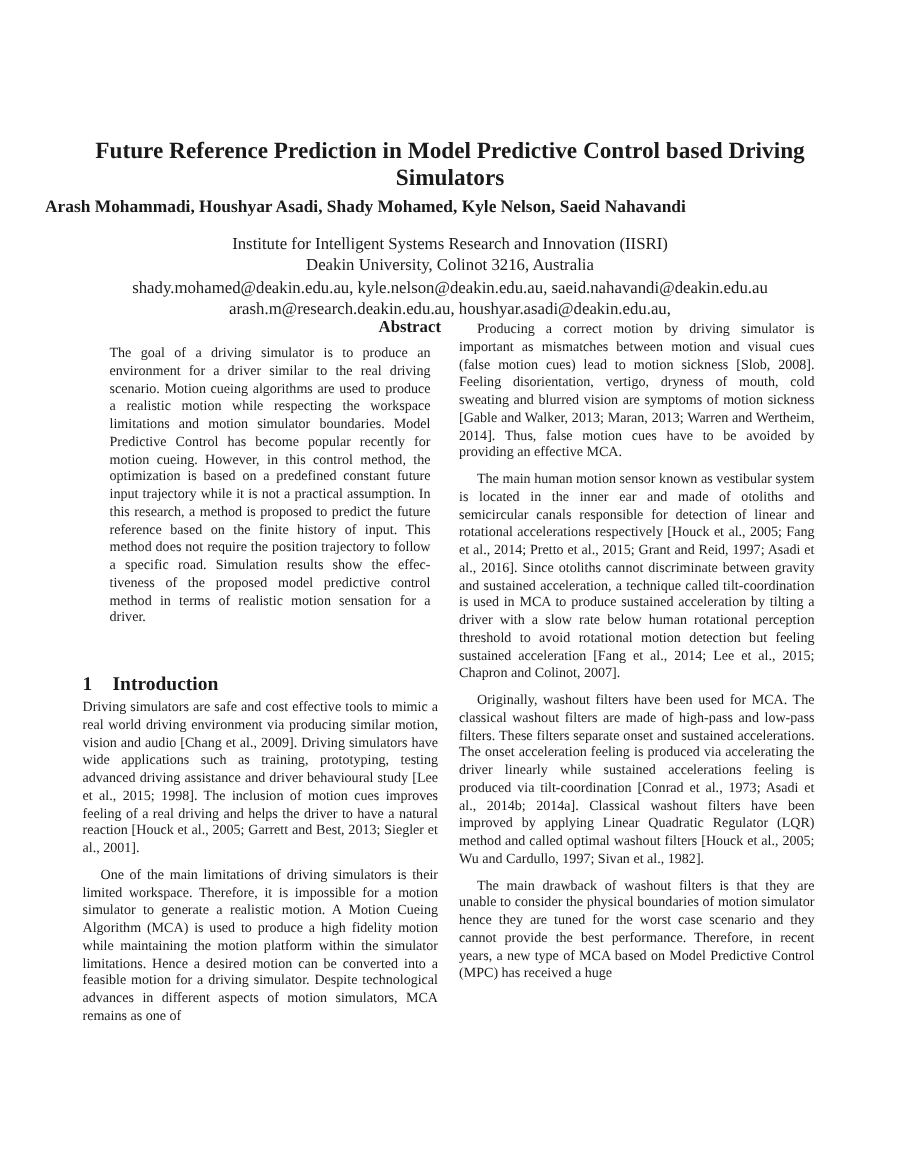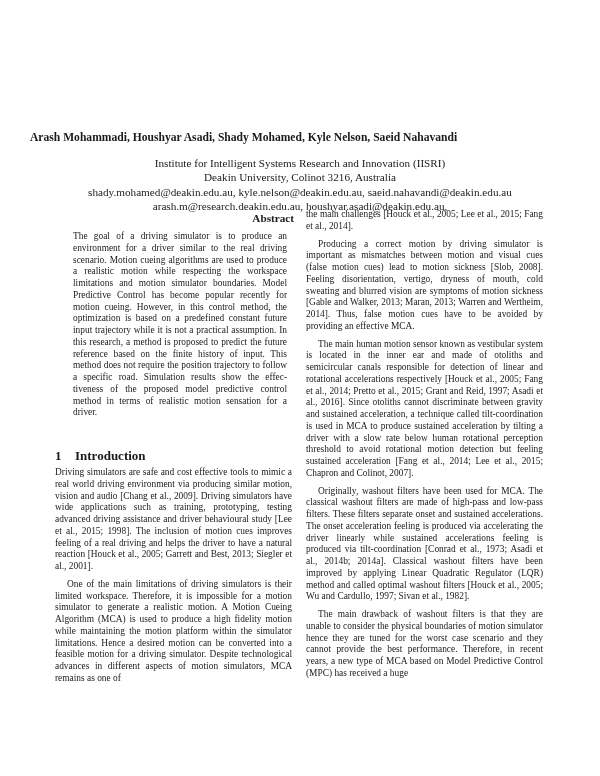--- a/index.html
+++ b/index.html
@@ -23,20 +23,21 @@
   .indent { text-indent: 12px; }
   .gap { margin-top: 6px !important; }
   .sec-head { position: absolute; left: 55px; top: 449px; font-weight: bold; font-size: 13px; line-height: 14px; }
   .sec-head .num { display: inline-block; width: 20px; }
 </style>
 </head>
 <body>
 
 <div class="page">
 
+  <div class="title">Future Reference Prediction in Model Predictive Control based Driving Simulators</div>
   <div class="authors">Arash Mohammadi, Houshyar Asadi, Shady Mohamed, Kyle Nelson, Saeid Nahavandi</div>
 
   <div class="affil">
     <div>Institute for Intelligent Systems Research and Innovation (IISRI)</div>
     <div>Deakin University, Colinot 3216, Australia</div>
     <div>shady.mohamed@deakin.edu.au, kyle.nelson@deakin.edu.au, saeid.nahavandi@deakin.edu.au</div>
     <div>arash.m@research.deakin.edu.au, houshyar.asadi@deakin.edu.au,</div>
   </div>
 
   <div class="abs-head">Abstract</div>
@@ -47,20 +48,19 @@
   <div class="sec-head">
     <span class="num">1</span><span>Introduction</span>
   </div>
 
   <div class="col left">
     <p>Driving simulators are safe and cost effective tools to mimic a real world driving environment via produc­ing similar motion, vision and audio [Chang et al., 2009]. Driving simulators have wide applications such as training, prototyping, testing advanced driving as­sistance and driver behavioural study [Lee et al., 2015; 1998]. The inclusion of motion cues improves feeling of a real driving and helps the driver to have a natu­ral reaction [Houck et al., 2005; Garrett and Best, 2013; Siegler et al., 2001].</p>
     <p class="indent gap">One of the main limitations of driving simulators is their limited workspace. Therefore, it is impossible for a motion simulator to generate a realistic motion. A Motion Cueing Algorithm (MCA) is used to produce a high fidelity motion while maintaining the motion plat­form within the simulator limitations. Hence a desired motion can be converted into a feasible motion for a driv­ing simulator. Despite technological advances in differ­ent aspects of motion simulators, MCA remains as one of</p>
   </div>
 
   <div class="col right">
-    <p>the main challenges [Houck et al., 2005; Lee et al., 2015; Fang et al., 2014].</p>
     <p class="indent gap">Producing a correct motion by driving simulator is important as mismatches between motion and visual cues (false motion cues) lead to motion sickness [Slob, 2008]. Feeling disorientation, vertigo, dryness of mouth, cold sweating and blurred vision are symptoms of mo­tion sickness [Gable and Walker, 2013; Maran, 2013; Warren and Wertheim, 2014]. Thus, false motion cues have to be avoided by providing an effective MCA.</p>
     <p class="indent gap">The main human motion sensor known as vestibu­lar system is located in the inner ear and made of otoliths and semicircular canals responsible for detec­tion of linear and rotational accelerations respectively [Houck et al., 2005; Fang et al., 2014; Pretto et al., 2015; Grant and Reid, 1997; Asadi et al., 2016]. Since otoliths cannot discriminate between gravity and sustained ac­celeration, a technique called tilt-coordination is used in MCA to produce sustained acceleration by tilting a driver with a slow rate below human rotational per­ception threshold to avoid rotational motion detection but feeling sustained acceleration [Fang et al., 2014; Lee et al., 2015; Chapron and Colinot, 2007].</p>
     <p class="indent gap">Originally, washout filters have been used for MCA. The classical washout filters are made of high-pass and low-pass filters. These filters separate onset and sustained accelerations. The onset acceleration feel­ing is produced via accelerating the driver linearly while sustained accelerations feeling is produced via tilt-coordination [Conrad et al., 1973; Asadi et al., 2014b; 2014a]. Classical washout filters have been improved by applying Linear Quadratic Regulator (LQR) method and called optimal washout filters [Houck et al., 2005; Wu and Cardullo, 1997; Sivan et al., 1982].</p>
     <p class="indent gap">The main drawback of washout filters is that they are unable to consider the physical boundaries of mo­tion simulator hence they are tuned for the worst case scenario and they cannot provide the best performance. Therefore, in recent years, a new type of MCA based on Model Predictive Control (MPC) has received a huge</p>
   </div>
 
 </div>
 
 </body></html>

